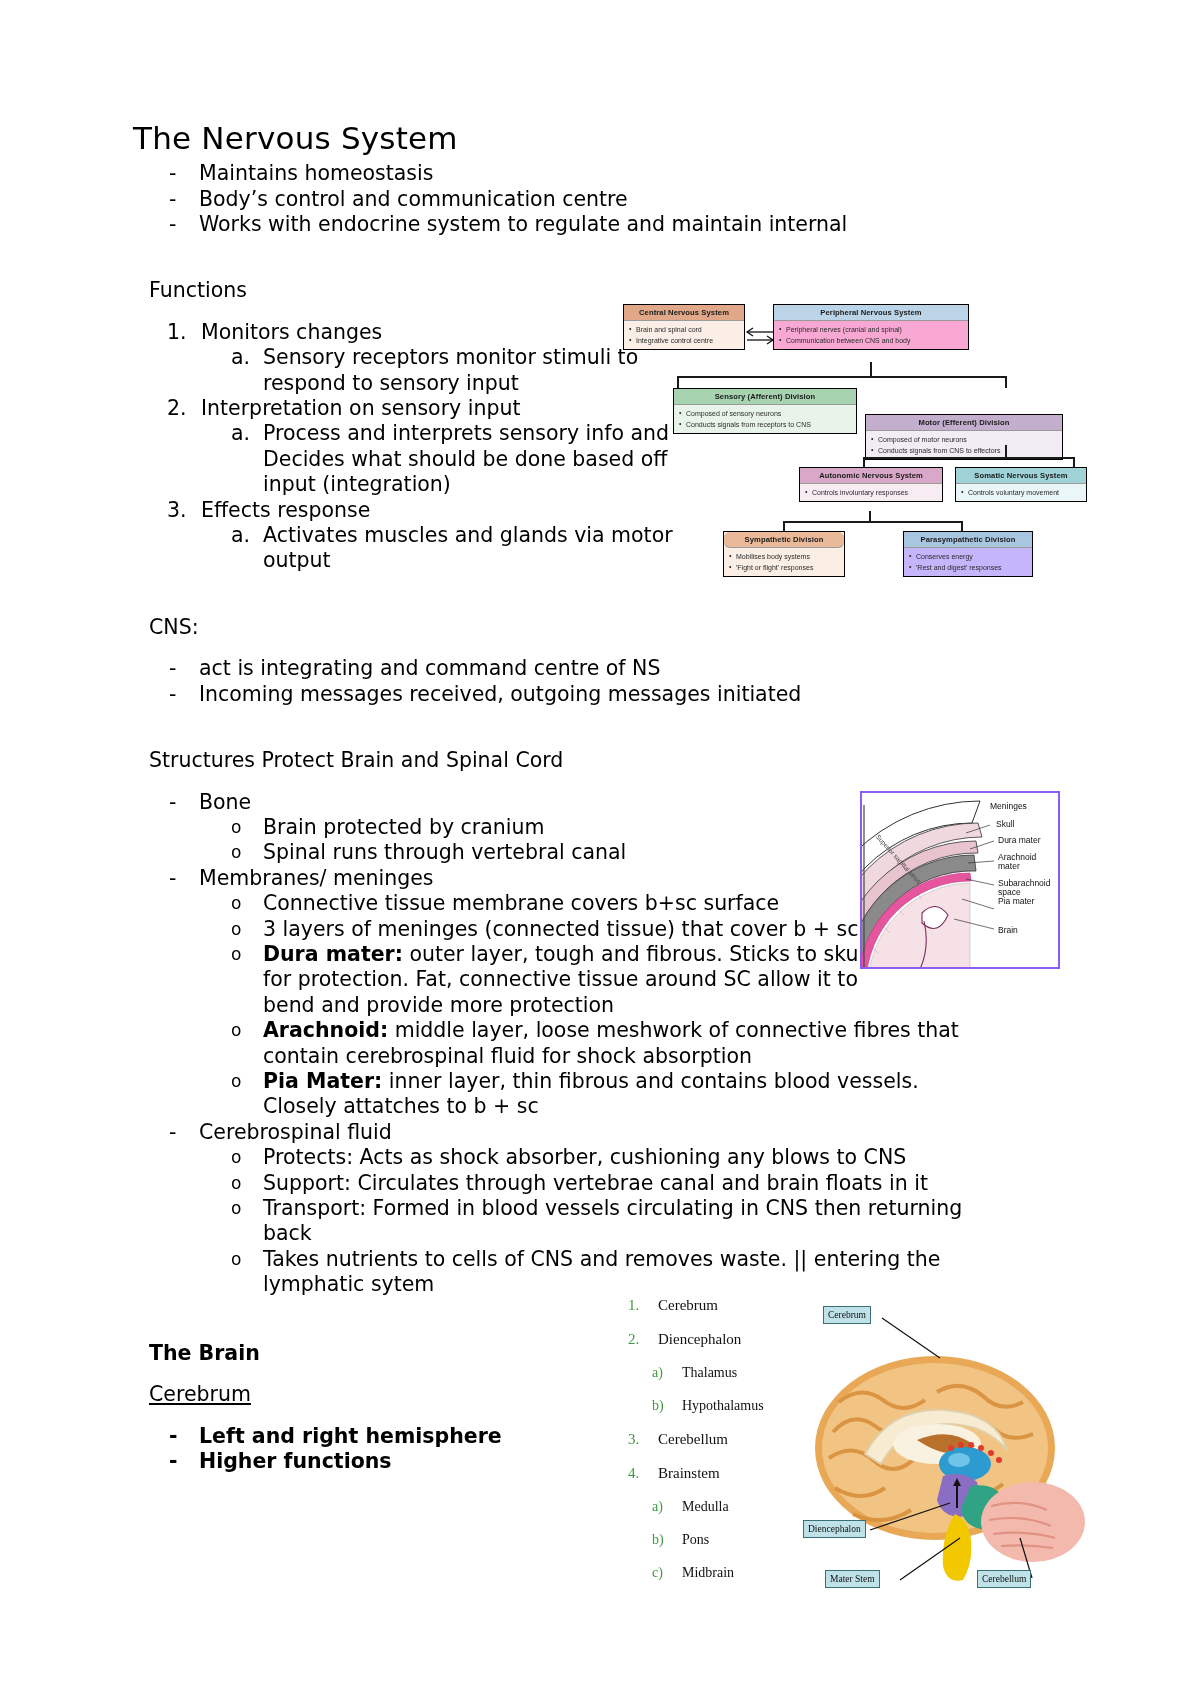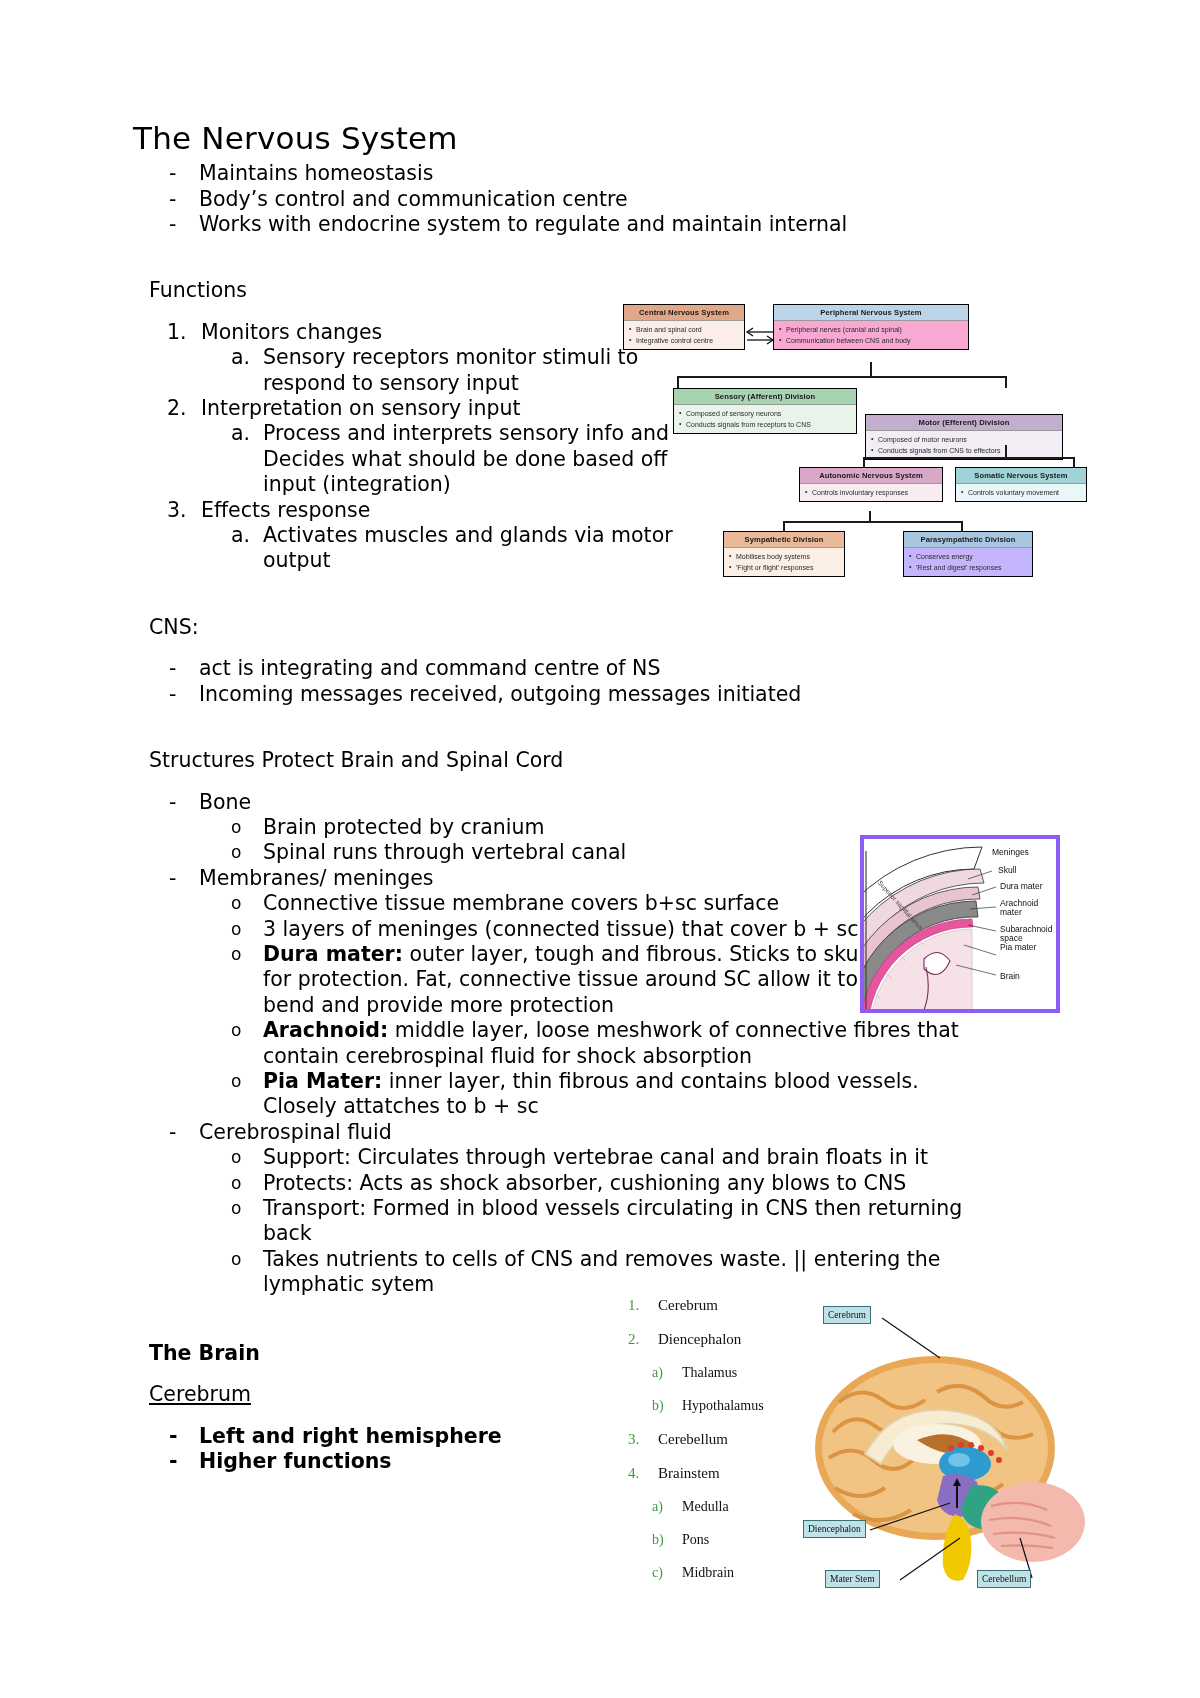--- a/index.html
+++ b/index.html
@@ -63,23 +63,22 @@
   .fbody { font-size:7px; padding:3px 4px 3px 5px; color:#2a2a2a; }
   .fbody div { position:relative; padding-left:7px; line-height:11px; white-space:nowrap; }
   .fbody div::before { content:"•"; position:absolute; left:0; top:-1px; }
   .line { position:absolute; background:#1a1a1a; }
   .hline { height:2px; }
   .vline { width:2px; }
 
   
   .men {
     position:absolute; left:860px; top:791px; width:200px; height:178px;
-    border:4px solid #8b5cf6; background:#fff; overflow:hidden;
+    border:2px solid #8b5cf6; background:#fff; overflow:hidden;
     font-family:"Liberation Sans", sans-serif;
-    margin-top:44px;
   }
   .men-lbl { position:absolute; font-size:8.5px; color:#111; white-space:nowrap; }
 
   
   .brainfig { position:absolute; left:620px; top:1288px; width:470px; height:330px; }
   .blist { position:absolute; left:8px; top:8px; width:175px;
            font-family:"Liberation Serif", serif; font-size:15px; color:#111; }
   .blist .row { position:relative; padding-left:30px; margin-bottom:16px; line-height:18px; }
   .blist .row .num { position:absolute; left:0; top:0; color:#3d9a3d; font-weight:400; }
   .blist .sub { position:relative; padding-left:54px; margin-bottom:15px; line-height:18px; font-size:14px; }
@@ -157,22 +156,22 @@
           <li class="w-mid">3 layers of meninges (connected tissue) that cover b + sc</li>
           <li class="w-mid"><span class="bold">Dura mater:</span><span> outer layer, tough and fibrous. Sticks to skull for protection. Fat, connective tissue around SC allow it to bend and provide more protection</span></li>
           <li class="w-wide"><span class="bold">Arachnoid:</span><span> middle layer, loose meshwork of connective fibres that contain cerebrospinal fluid for shock absorption</span></li>
           <li class="w-wide"><span class="bold">Pia Mater:</span><span> inner layer, thin fibrous and contains blood vessels. Closely attatches  to b + sc</span></li>
         </ul>
       </li>
 
       <li>
         <span>Cerebrospinal fluid</span>
         <ul class="circlelist lvl2">
+          <li class="w-wide">Protects: Acts as shock absorber, cushioning any blows to CNS</li>
           <li class="w-wide">Support: Circulates through vertebrae canal and brain floats in it</li>
-          <li class="w-wide">Protects: Acts as shock absorber, cushioning any blows to CNS</li>
           <li class="w-wide">Transport: Formed in blood vessels circulating in CNS then returning back</li>
           <li class="w-wide">Takes nutrients to cells  of CNS  and removes waste. || entering the lymphatic sytem</li>
         </ul>
       </li>
     </ul>
   </div>
 
   <div class="notes" style="top:1325px;">
     <p class="plain lvl1 bold">The Brain</p>
     <p class="plain lvl1 uline">Cerebrum </p>
@@ -246,21 +245,21 @@
         <div>Controls voluntary movement</div>
       </div>
     </div>
 
     <div class="line vline" style="left:254px; top:219px; height:10px;"></div>
     <div class="line hline" style="left:168px; top:229px; width:180px;"></div>
     <div class="line vline" style="left:168px; top:229px; height:10px;"></div>
     <div class="line vline" style="left:346px; top:229px; height:10px;"></div>
 
     <div class="fbox" style="left:108px; top:239px; width:122px; background:#fbeee4;">
-      <div class="fhead" style="background:#eab999;">Sympathetic Division</div>
+      <div class="fhead" style="background:#eab999;border-radius:6px;">Sympathetic Division</div>
       <div class="fbody">
         <div>Mobilises body systems</div>
         <div>'Fight or flight' responses</div>
       </div>
     </div>
 
     <div class="fbox" style="left:288px; top:239px; width:130px; background:#c4b5fd;">
       <div class="fhead" style="background:#a8c6e0;">Parasympathetic Division</div>
       <div class="fbody">
         <div>Conserves energy</div>

